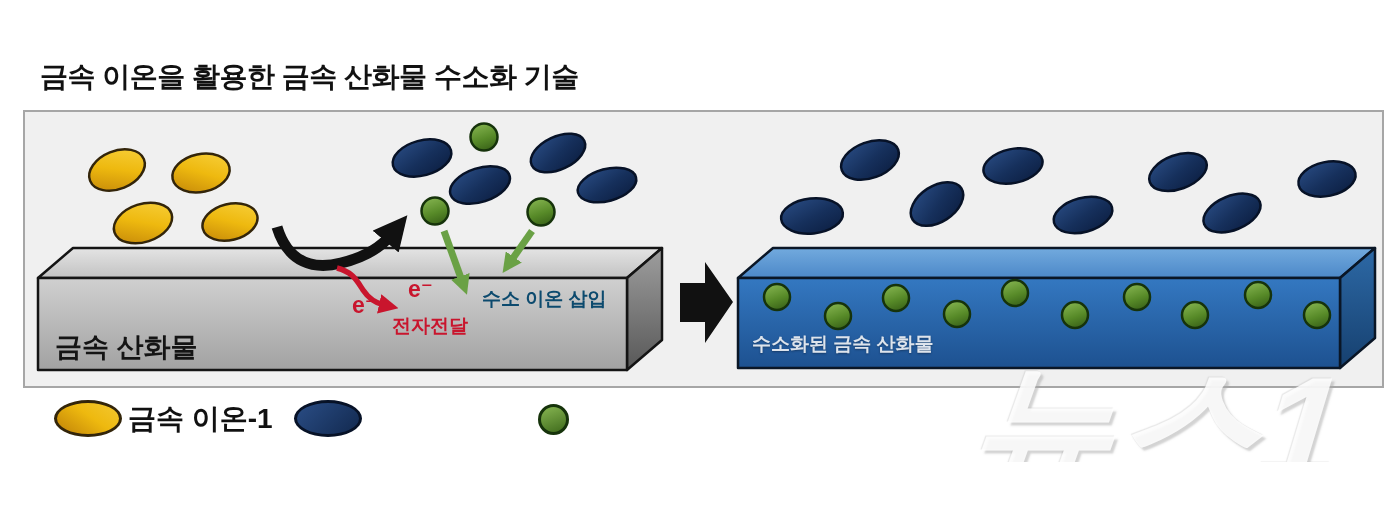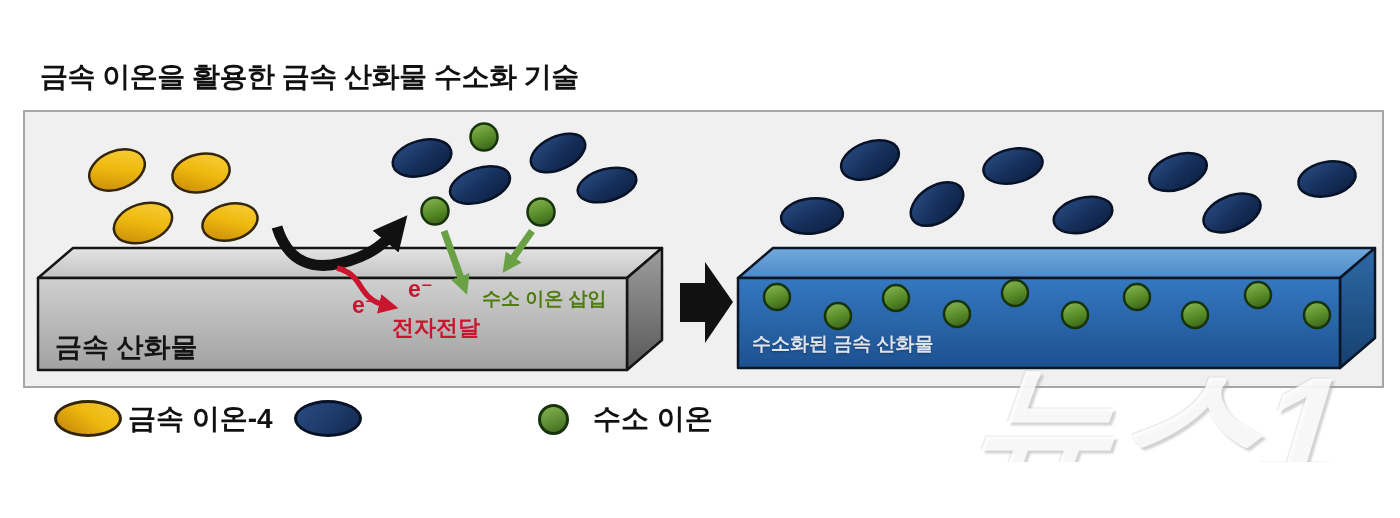--- a/index.html
+++ b/index.html
@@ -7,22 +7,22 @@
          font-family:"Liberation Sans","DejaVu Sans",sans-serif;}
   .abs{position:absolute;}
   .title{left:40px;top:58px;font-size:28px;font-weight:bold;color:#111;letter-spacing:-0.5px;white-space:nowrap;}
   .panel{left:23px;top:110px;width:1361px;height:278px;background:#f0f0f0;border:2px solid #a6a6a6;box-sizing:border-box;}
   svg.layer{left:0;top:0;width:1400px;height:518px;}
   .box-label-gray{left:55px;top:329px;font-size:27px;font-weight:bold;color:#141414;white-space:nowrap;}
   .box-label-blue{left:752px;top:331px;font-size:19px;font-weight:bold;color:#dde4ec;
                   text-shadow:0 1px 2px rgba(10,25,45,.45);white-space:nowrap;}
   .ann-e1{left:352px;top:292px;font-size:23px;font-weight:bold;color:#c9152d;}
   .ann-e2{left:408px;top:276px;font-size:23px;font-weight:bold;color:#c9152d;}
-  .ann-transfer{left:392px;top:313px;font-size:22px;font-weight:bold;color:#c9152d;white-space:nowrap;}
-  .ann-insert{left:482px;top:286px;font-size:19px;font-weight:bold;color:#4d7c0f;white-space:nowrap;}
+  .ann-transfer{left:392px;top:313px;font-size:19px;font-weight:bold;color:#c9152d;white-space:nowrap;}
+  .ann-insert{left:482px;top:286px;font-size:19px;font-weight:bold;color:#0c4a6e;white-space:nowrap;}
   .legend-label{top:401px;font-size:28px;font-weight:bold;color:#111;line-height:36px;white-space:nowrap;}
   .lg1{left:128px;} .lg2{left:377px;} .lg3{left:593px;}
   .sw{box-sizing:border-box;border:3px solid #33250a;border-radius:50%;}
   .sw-y{left:54px;top:400px;width:68px;height:37px;background:linear-gradient(35deg,#bf8108,#eeb90f 55%,#f3c832);}
   .sw-n{left:294px;top:400px;width:68px;height:37px;border-color:#071227;background:linear-gradient(135deg,#2a4d85,#12294f);}
   .sw-g{left:538px;top:404px;width:31px;height:31px;border-color:#16330b;background:linear-gradient(160deg,#86b551,#3f6b1c);}
   .watermark{left:968px;top:356px;font-size:146px;font-weight:bold;font-style:italic;line-height:1;
              color:rgba(255,255,255,0.85);transform:skewX(-6deg);
              text-shadow:3px 3px 2px rgba(168,168,168,0.5), -1px -1px 1px rgba(190,190,190,0.35);
              z-index:10;white-space:nowrap;}
@@ -144,19 +144,18 @@
 
   <div class="abs box-label-gray">금속 산화물</div>
   <div class="abs box-label-blue">수소화된 금속 산화물</div>
 
   <div class="abs ann-e1">e⁻</div>
   <div class="abs ann-e2">e⁻</div>
   <div class="abs ann-transfer">전자전달</div>
   <div class="abs ann-insert">수소 이온 삽입</div>
 
   <div class="abs sw sw-y"></div>
-  <div class="abs legend-label lg1">금속 이온-4</div>
+  <div class="abs legend-label lg1">금속 이온-1</div>
   <div class="abs sw sw-n"></div>
   <div class="abs sw sw-g"></div>
-  <div class="abs legend-label lg3">수소 이온</div>
 
   <div class="abs watermark">뉴스1</div>
 </div>
 
 </body></html>

